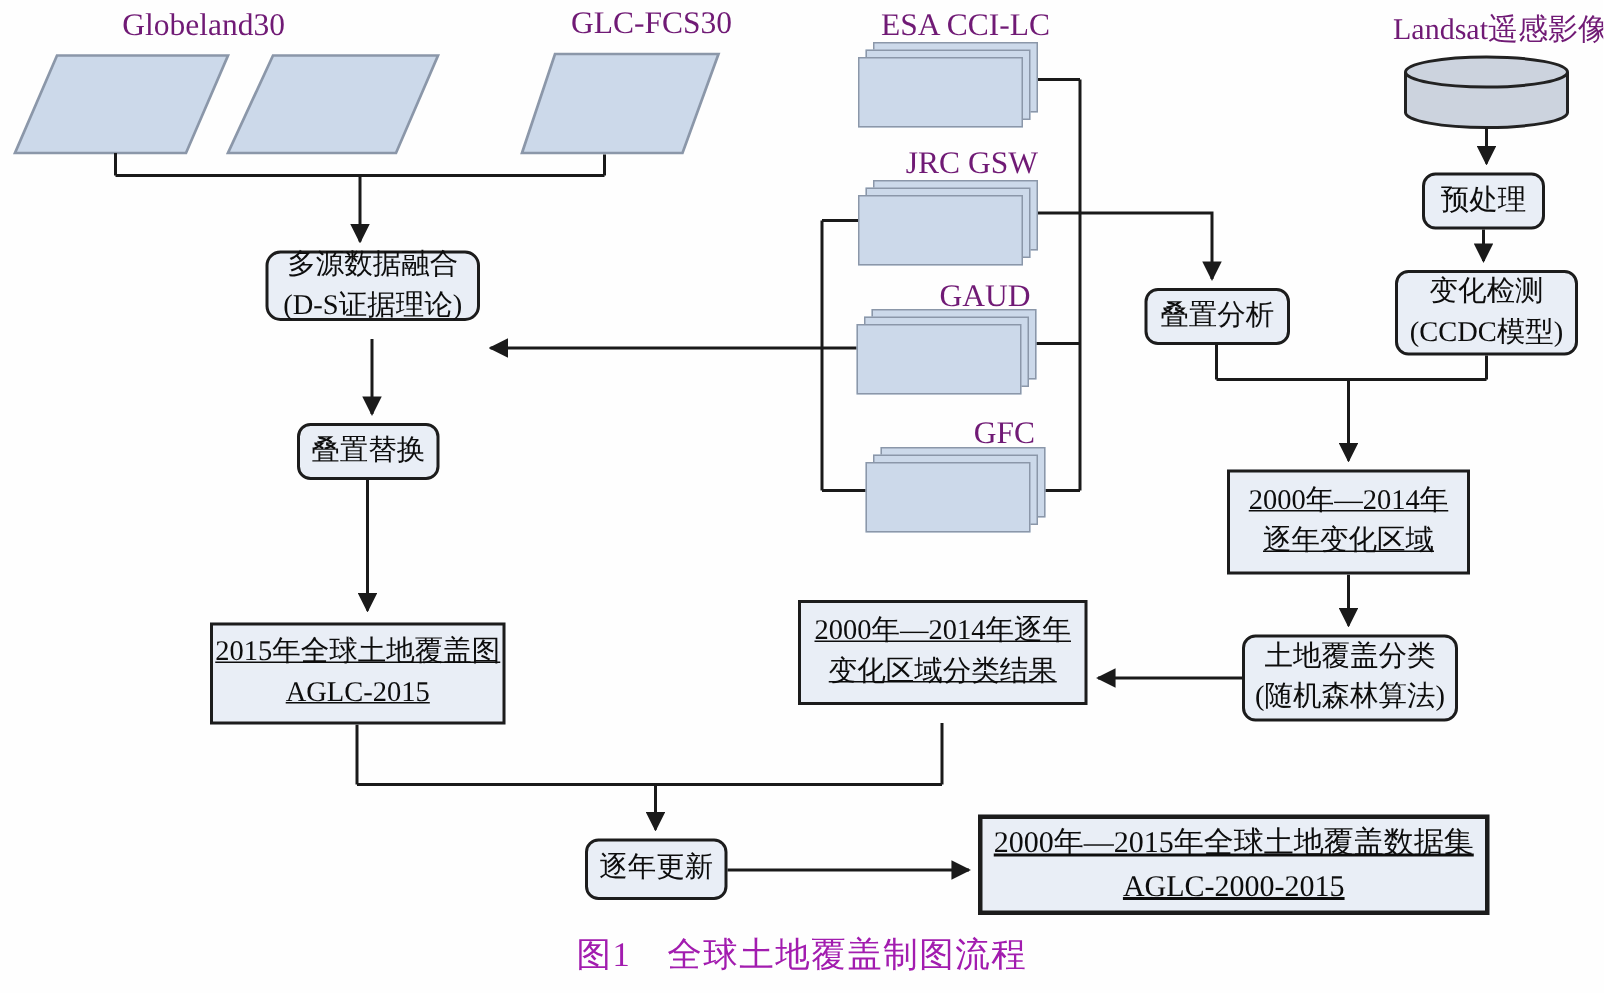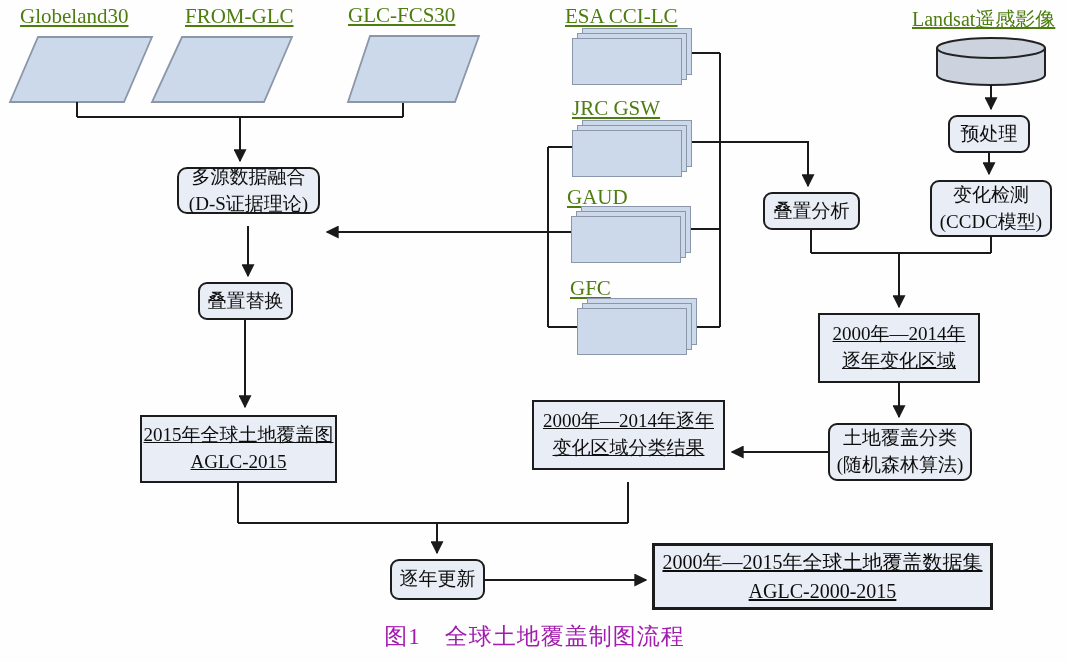--- a/index.html
+++ b/index.html
@@ -2,23 +2,22 @@
 <html><head>
 <meta charset="utf-8">
 <style>
   html,body{margin:0;padding:0;background:#ffffff;}
   #figure{
     position:relative;width:1069px;height:662px;background:#fefefe;overflow:hidden;
     font-family:"Liberation Serif","DejaVu Serif",serif;color:#111;
   }
   #connectors{position:absolute;left:0;top:0;z-index:1;}
   .lbl{
-    position:absolute;z-index:2;text-align:left;font-size:21px;color:#4d7c0f;
+    position:absolute;z-index:2;text-align:right;font-size:21px;color:#701a75;
     white-space:nowrap;
-    text-decoration:underline;
   }
   .node{
     position:absolute;z-index:2;display:flex;flex-direction:column;justify-content:center;
     align-items:center;text-align:center;font-size:19px;line-height:1.42;color:#0d0d0d;
     background:#e9eef6;border:2px solid #1c1c1c;box-sizing:border-box;
   }
   .rounded{border-radius:9px;}
   .square{border-radius:0;text-decoration:underline;}
   .thick{border-width:3px;}
   .stack{position:absolute;z-index:2;}
@@ -87,21 +86,20 @@
       <g>
         <path d="M238,483 V523 M628,482 V523 M238,523 H628"></path>
         <path d="M437,523 V553" marker-end="url(#arrow)"></path>
       </g>
 
       <path d="M485,580 H646" marker-end="url(#arrow)"></path>
     </g>
   </svg>
 
   <div class="lbl" style="left:20px;top:4px;width:170px;">Globeland30</div>
-  <div class="lbl" style="left:185px;top:4px;width:140px;">FROM-GLC</div>
   <div class="lbl" style="left:348px;top:3px;width:140px;">GLC-FCS30</div>
   <div class="lbl" style="left:565px;top:4px;width:135px;">ESA CCI-LC</div>
   <div class="lbl" style="left:572px;top:96px;width:120px;">JRC GSW</div>
   <div class="lbl" style="left:567px;top:185px;width:120px;">GAUD</div>
   <div class="lbl" style="left:570px;top:276px;width:120px;">GFC</div>
   <div class="lbl" style="left:912px;top:6px;width:160px;font-size:20px;">Landsat遥感影像</div>
 
   <div class="stack" style="left:572px;top:28px;width:122px;height:58px;">
     <div class="sheet" style="left:10px;top:0;"></div>
     <div class="sheet" style="left:5px;top:5px;"></div>

